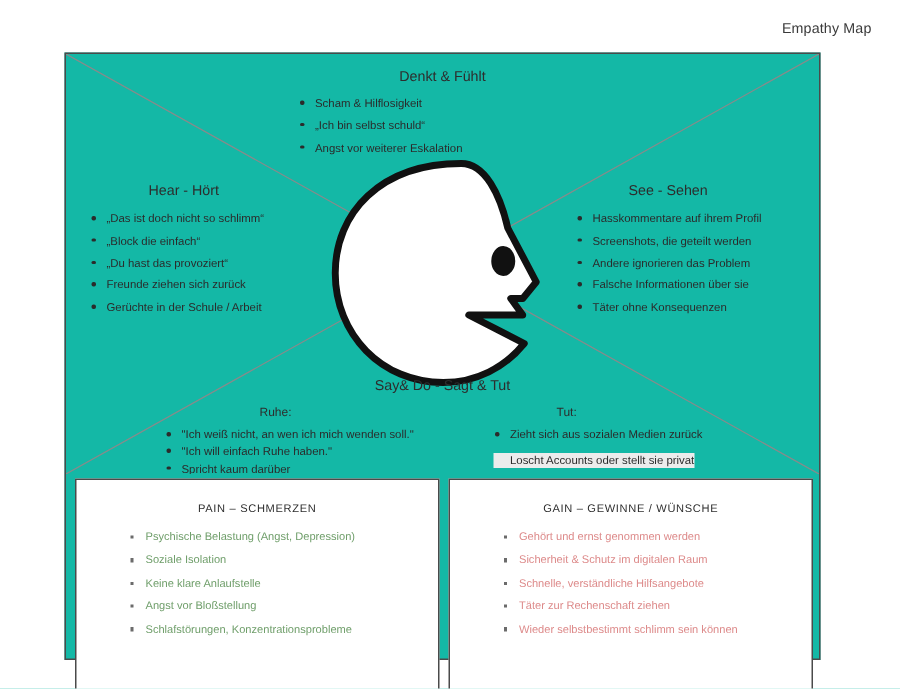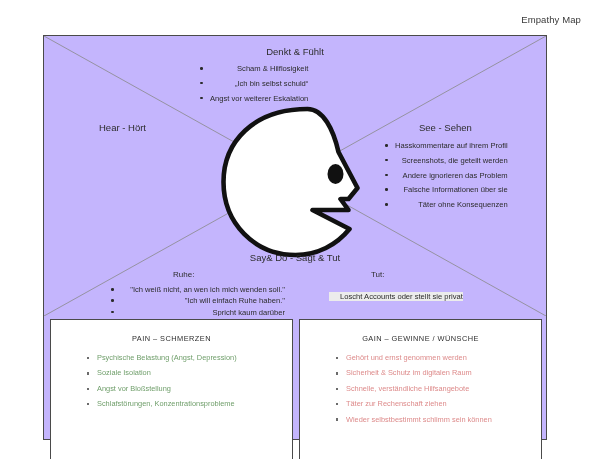--- a/index.html
+++ b/index.html
@@ -29,21 +29,21 @@
 
   
   #map-frame {
     position: absolute;
     left: 43px;
     top: 35px;
     width: 504px;
     height: 405px;
     box-sizing: border-box;
     border: 1.6px solid #4a4a4a;
-    background: #c4b5fd;
+    background: #14b8a6;
   }
 
   
   #quadrant-area {
     position: absolute;
     left: 0;
     top: 0;
     width: 100%;
     height: 280px;
     overflow: hidden;
@@ -84,21 +84,20 @@
     padding: 0;
   }
   ul.bullets li {
     position: relative;
     padding-left: 11px;
     margin-bottom: 5.5px;
     font-size: 7.6px;
     line-height: 1.22;
     color: #2b2b2b;
     white-space: nowrap;
-    text-align: right;
   }
   ul.bullets li::before {
     content: "";
     position: absolute;
     left: 1px;
     top: 3.1px;
     width: 2.6px;
     height: 2.6px;
     background: #2b2b2b;
     border-radius: 50%;
@@ -221,20 +220,27 @@
     </svg>
 
     <div class="quad-title" id="title-think">Denkt &amp; Fühlt</div>
     <ul class="bullets" id="think-col-a">
       <li>Scham &amp; Hilflosigkeit</li>
       <li>„Ich bin selbst schuld“</li>
       <li>Angst vor weiterer Eskalation</li>
     </ul>
 
     <div class="quad-title" id="title-hear">Hear - Hört</div>
+    <ul class="bullets" id="hear-list">
+      <li>„Das ist doch nicht so schlimm“</li>
+      <li>„Block die einfach“</li>
+      <li>„Du hast das provoziert“</li>
+      <li>Freunde ziehen sich zurück</li>
+      <li>Gerüchte in der Schule / Arbeit</li>
+    </ul>
 
     <div class="quad-title" id="title-see">See - Sehen</div>
     <ul class="bullets" id="see-list">
       <li>Hasskommentare auf ihrem Profil</li>
       <li>Screenshots, die geteilt werden</li>
       <li>Andere ignorieren das Problem</li>
       <li>Falsche Informationen über sie</li>
       <li>Täter ohne Konsequenzen</li>
     </ul>
 
@@ -242,33 +248,35 @@
 
     <div class="subcol-title" id="title-sagt">Ruhe:</div>
     <ul class="bullets" id="sagt-list">
       <li>"Ich weiß nicht, an wen ich mich wenden soll."</li>
       <li>"Ich will einfach Ruhe haben."</li>
       <li>Spricht kaum darüber</li>
     </ul>
 
     <div class="subcol-title" id="title-tut">Tut:</div>
     <ul class="bullets" id="tut-list">
+      <li>Zieht sich aus sozialen Medien zurück</li>
       <li class="no-bullet">Loscht Accounts oder stellt sie privat</li>
       
     </ul>
 
   </div>
 
   <div id="bottom-row">
 
     <div class="bottom-box">
       <div class="box-title">PAIN – SCHMERZEN</div>
       <ul class="box-list" id="pain-list">
         <li>Psychische Belastung (Angst, Depression)</li>
         <li>Soziale Isolation</li>
+        <li>Keine klare Anlaufstelle</li>
         <li>Angst vor Bloßstellung</li>
         <li>Schlafstörungen, Konzentrationsprobleme</li>
       </ul>
     </div>
 
     <div class="bottom-box">
       <div class="box-title">GAIN – GEWINNE / WÜNSCHE</div>
       <ul class="box-list" id="gain-list">
         <li>Gehört und ernst genommen werden</li>
         <li>Sicherheit &amp; Schutz im digitalen Raum</li>

